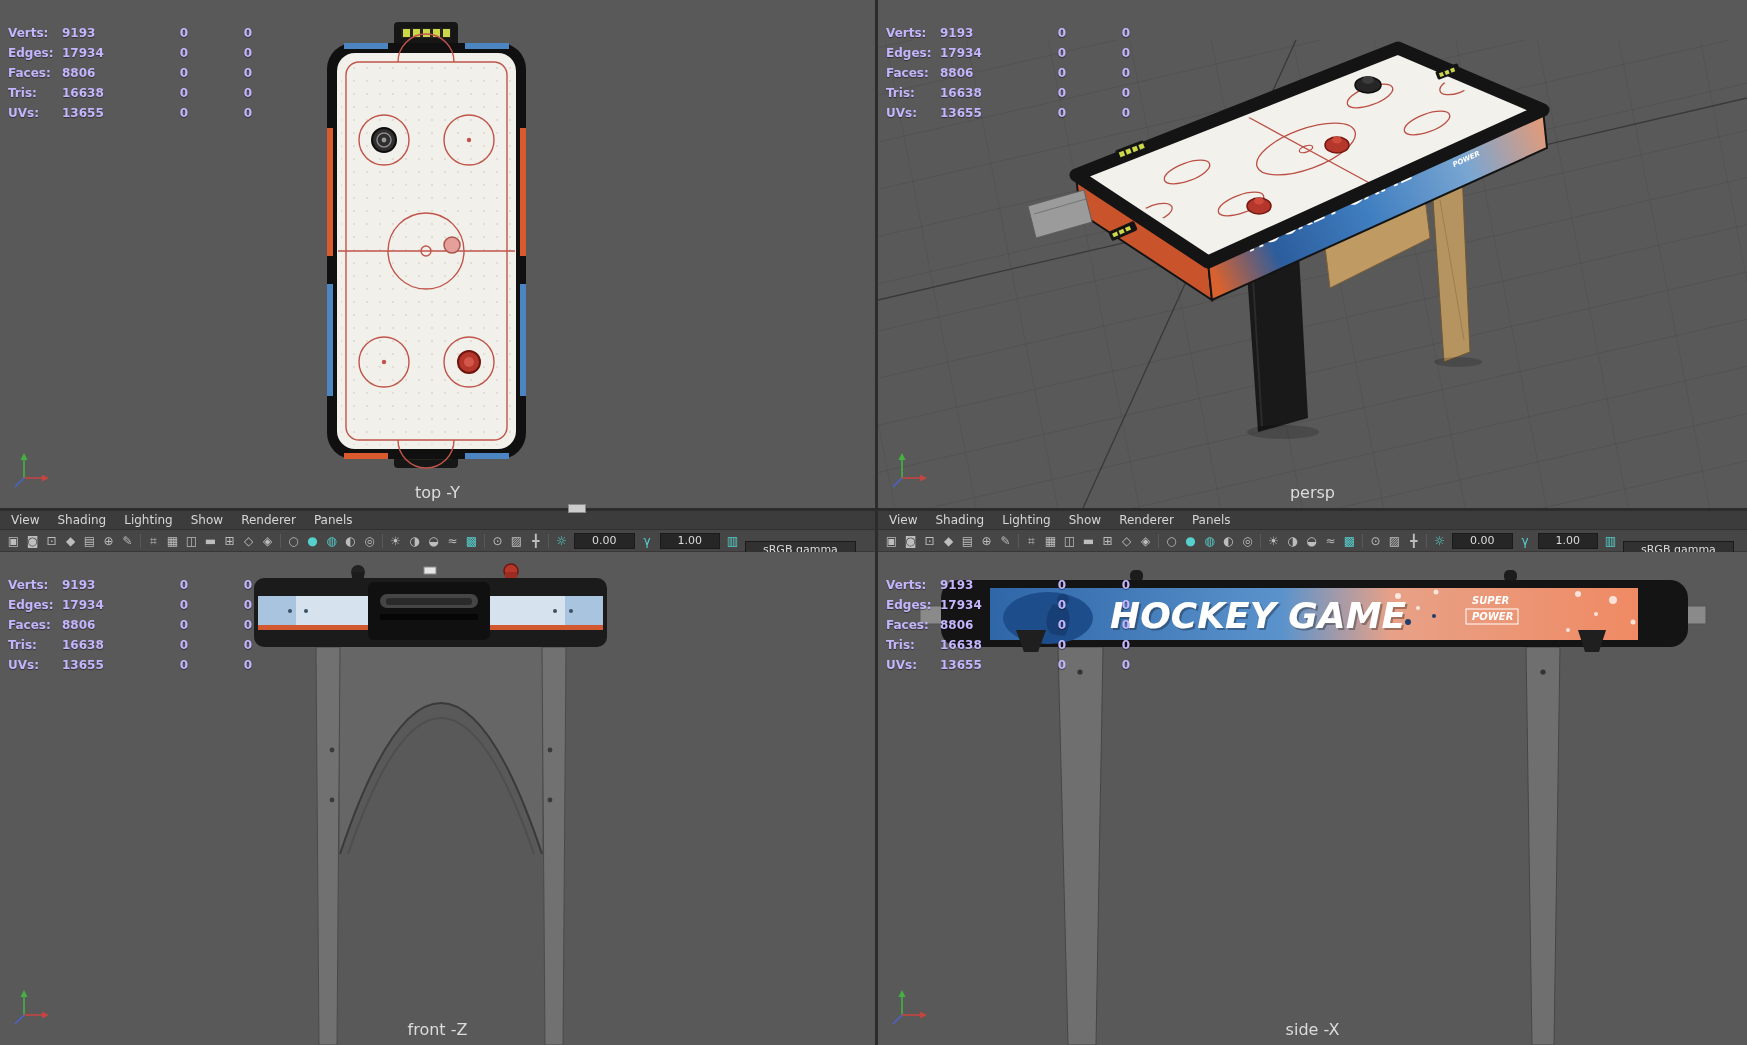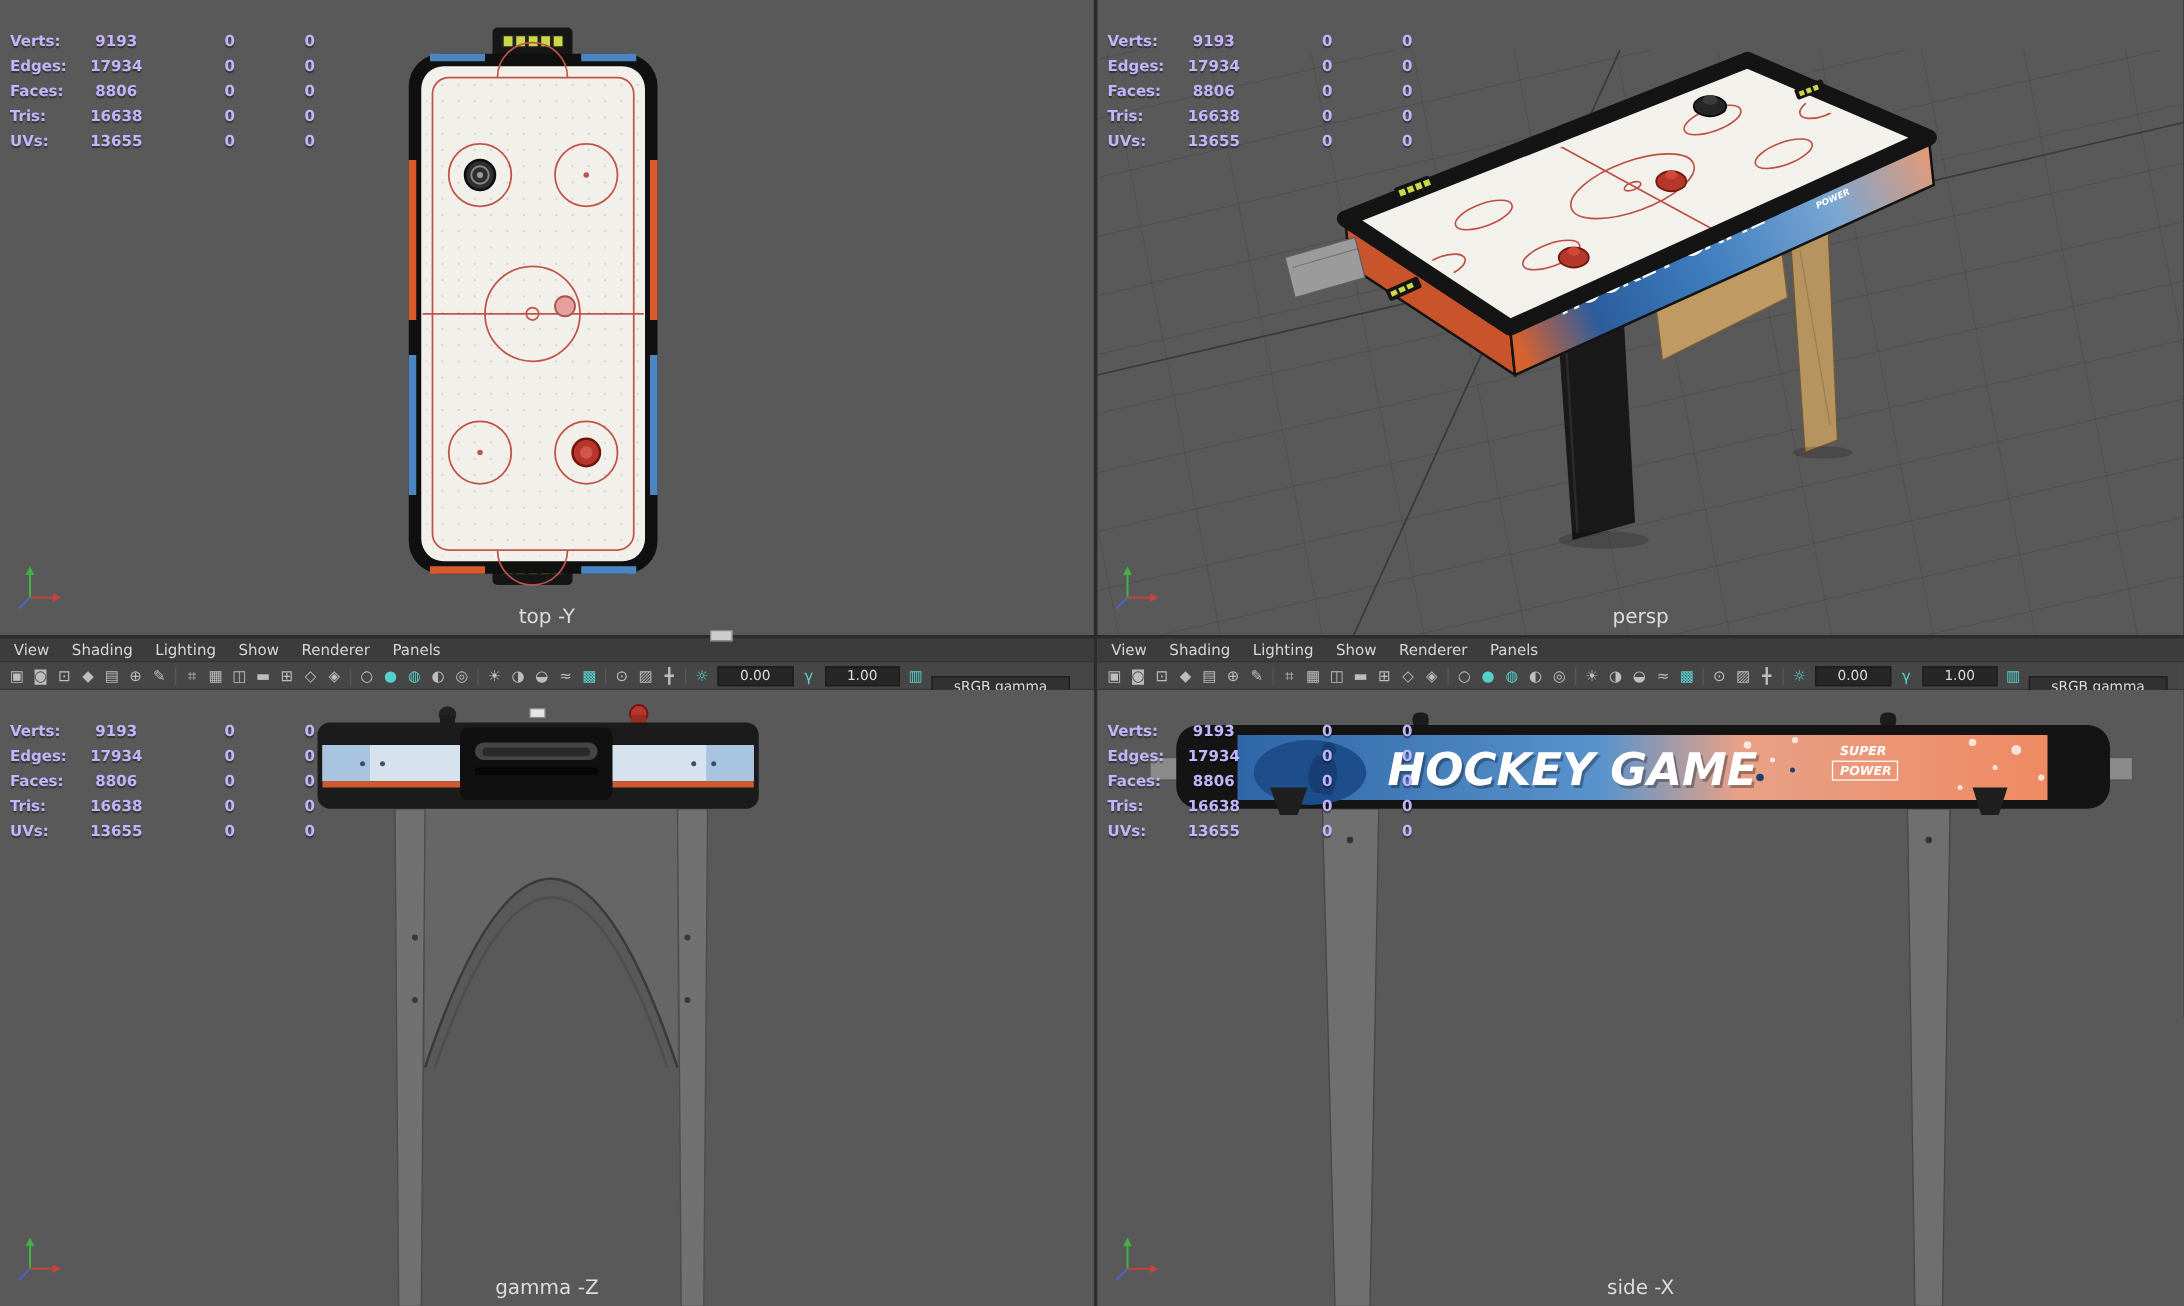--- a/index.html
+++ b/index.html
@@ -31,21 +31,21 @@
   .tbfield { min-width:42px; height:16px; background:#262626; border:1px solid #1b1b1b;
              color:#dcdcdc; font-size:11px; display:flex; align-items:center; padding:0 17px; margin:0 3px; }
   .tbfield.wide { min-width:82px; background:#313131;margin-top:17px; }
 
   .vcontent { position:relative; flex:1; background:#595959; overflow:hidden; }
 
   .hud { position:absolute; top:3px; left:0; width:262px; color:#c4b5fd;
          font-size:12px; font-weight:bold; text-shadow:0 1px 1px rgba(0,0,0,.45); pointer-events:none;margin-top:20px; }
   .hud-row { display:flex; height:20px; align-items:center; }
   .hl { width:62px; padding-left:8px; }
-  .hv { width:62px; text-align:center; }
+  .hv { width:62px; text-align:left; }
   .h0 { width:64px; text-align:right; }
 
   .vp-label { position:absolute; bottom:6px; left:0; width:100%; text-align:center;
               color:#dcdcdc; font-size:16px; pointer-events:none; }
 
   .pane-grip { position:absolute; left:568px; top:504px; width:18px; height:9px;
                background:#cdcdcd; border:1px solid #8a8a8a; z-index:6; }
   svg { display:block; }
 </style>
 </head>
@@ -456,21 +456,21 @@
               <span class="h0">0</span>
               <span class="h0">0</span>
             </div>
           <div class="hud-row">
               <span class="hl">UVs:</span>
               <span class="hv">13655</span>
               <span class="h0">0</span>
               <span class="h0">0</span>
             </div>
         </div>
-        <div class="vp-label">gamma -Z</div>
+        <div class="vp-label">front -Z</div>
       </div>
     </section>
 
     <div class="vdiv"></div>
 
     <section class="panel" id="panel-side">
       <nav class="menubar">
         <span class="menu-item">View</span>
         <span class="menu-item">Shading</span>
         <span class="menu-item">Lighting</span>

